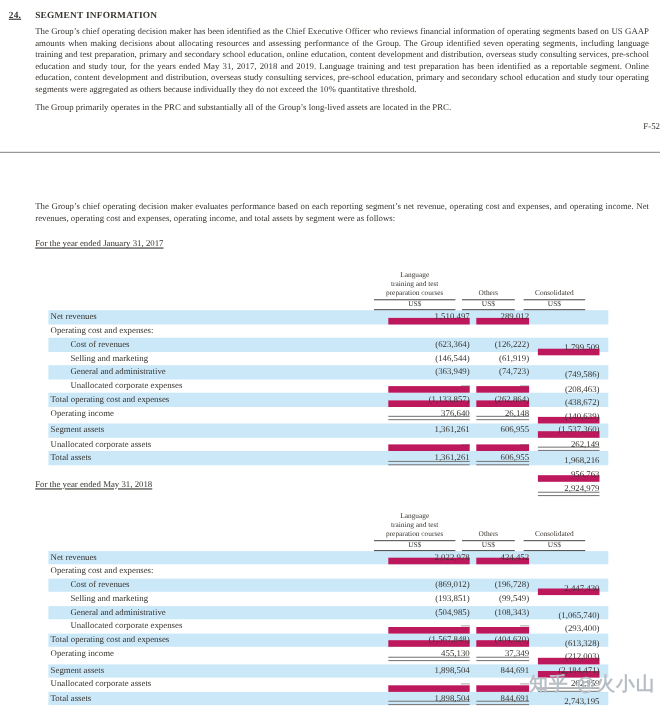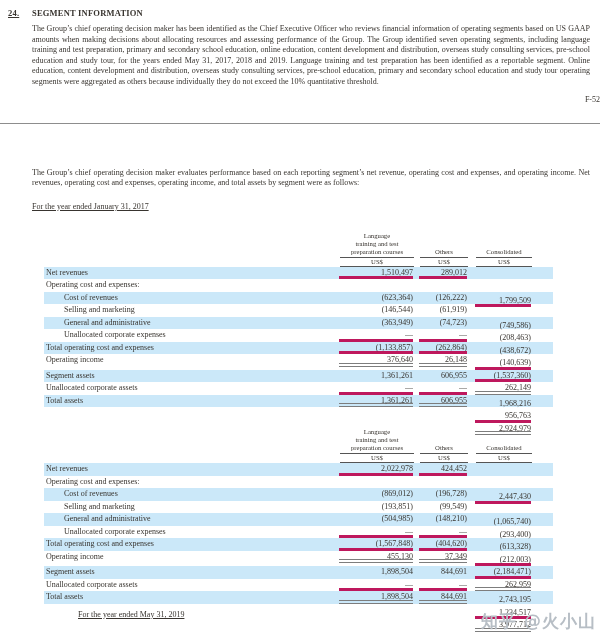--- a/index.html
+++ b/index.html
@@ -53,29 +53,29 @@
   .hname { display: block; border-bottom: 1px solid #555; padding-bottom: 1px; }
   .hcur  { display: block; border-bottom: 1px solid #555; }
   .c1 { width: 74px; }
   .c2 { width: 48px; margin-left: 6px; }
   .c3 { width: 56px; margin-left: 8px; margin-top: 28px; }
 
   .trow {
     display: flex;
     height: 12.5px;
     line-height: 12px;
-    padding-right: 22px;
+    padding-right: 8px;
     white-space: nowrap;
   }
   .trow.shaded { background: var(--row-highlight, #cbe8f9); }
   .trow.gap { margin-bottom: 3px; }
   .lbl { flex: 1; padding-left: 2px; overflow: hidden; }
   .lbl.ind { padding-left: 20px; }
   .val { text-align: right; height: 12.5px; }
-  .val.u-single { border-bottom: 3px solid #be185d; }
+  .val.u-single { border-bottom: 6px solid #be185d; }
   .val.u-double { border-bottom: 4px double #7d7d7d; }
 
   .watermark {
     position: absolute;
     right: 4px;
     top: 610px;
     font-family: "DejaVu Sans", sans-serif;
     font-size: 17px;
     font-weight: bold;
     color: var(--watermark-color, #b7bec5);
@@ -86,20 +86,21 @@
 <body>
 
 <div class="page">
 
   <div class="sec-head">
     <span class="sec-num">24.</span>
     <span class="sec-title">SEGMENT INFORMATION</span>
   </div>
 
   <p class="para">The Group’s chief operating decision maker has been identified as the Chief Executive Officer who reviews financial information of operating segments based on US GAAP amounts when making decisions about allocating resources and assessing performance of the Group. The Group identified seven operating segments, including language training and test preparation, primary and secondary school education, online education, content development and distribution, overseas study consulting services, pre-school education and study tour, for the years ended May 31, 2017, 2018 and 2019. Language training and test preparation has been identified as a reportable segment. Online education, content development and distribution, overseas study consulting services, pre-school education, primary and secondary school education and study tour operating segments were aggregated as others because individually they do not exceed the 10% quantitative threshold.</p>
+  <p class="para p2">The Group primarily operates in the PRC and substantially all of the Group’s long-lived assets are located in the PRC.</p>
 
   <div class="page-num">F-52</div>
 
   <hr class="divider">
 
   <p class="para second">The Group’s chief operating decision maker evaluates performance based on each reporting segment’s net revenue, operating cost and expenses, and operating income. Net revenues, operating cost and expenses, operating income, and total assets by segment were as follows:</p>
 
   <div class="period">For the year ended January 31, 2017</div>
   <div class="fin-table">
       <div class="thead">
@@ -178,20 +179,21 @@
         <span class="val c3 u-single">956,763</span>
       </div>
       <div class="trow shaded">
         <span class="lbl">Total assets</span>
         <span class="val c1 u-double">1,361,261</span>
         <span class="val c2 u-double">606,955</span>
         <span class="val c3 u-double">2,924,979</span>
       </div>
     </div>
 
+  <div class="period">For the year ended May 31, 2018</div>
   <div class="fin-table">
       <div class="thead">
         <span class="sp"></span>
         <span class="hcol c1">
           <span class="hname">Language<br>training and test<br>preparation courses</span>
           <span class="hcur">US$</span>
         </span>
         <span class="hcol c2">
           <span class="hname">Others</span>
           <span class="hcur">US$</span>
@@ -221,21 +223,21 @@
       </div>
       <div class="trow">
         <span class="lbl ind">Selling and marketing</span>
         <span class="val c1">(193,851)</span>
         <span class="val c2">(99,549)</span>
         <span class="val c3">(293,400)</span>
       </div>
       <div class="trow shaded">
         <span class="lbl ind">General and administrative</span>
         <span class="val c1">(504,985)</span>
-        <span class="val c2">(148,210)</span>
+        <span class="val c2">(108,343)</span>
         <span class="val c3">(613,328)</span>
       </div>
       <div class="trow">
         <span class="lbl ind">Unallocated corporate expenses</span>
         <span class="val c1 u-single">—</span>
         <span class="val c2 u-single">—</span>
         <span class="val c3 u-single">(212,003)</span>
       </div>
       <div class="trow shaded">
         <span class="lbl">Total operating cost and expenses</span>

